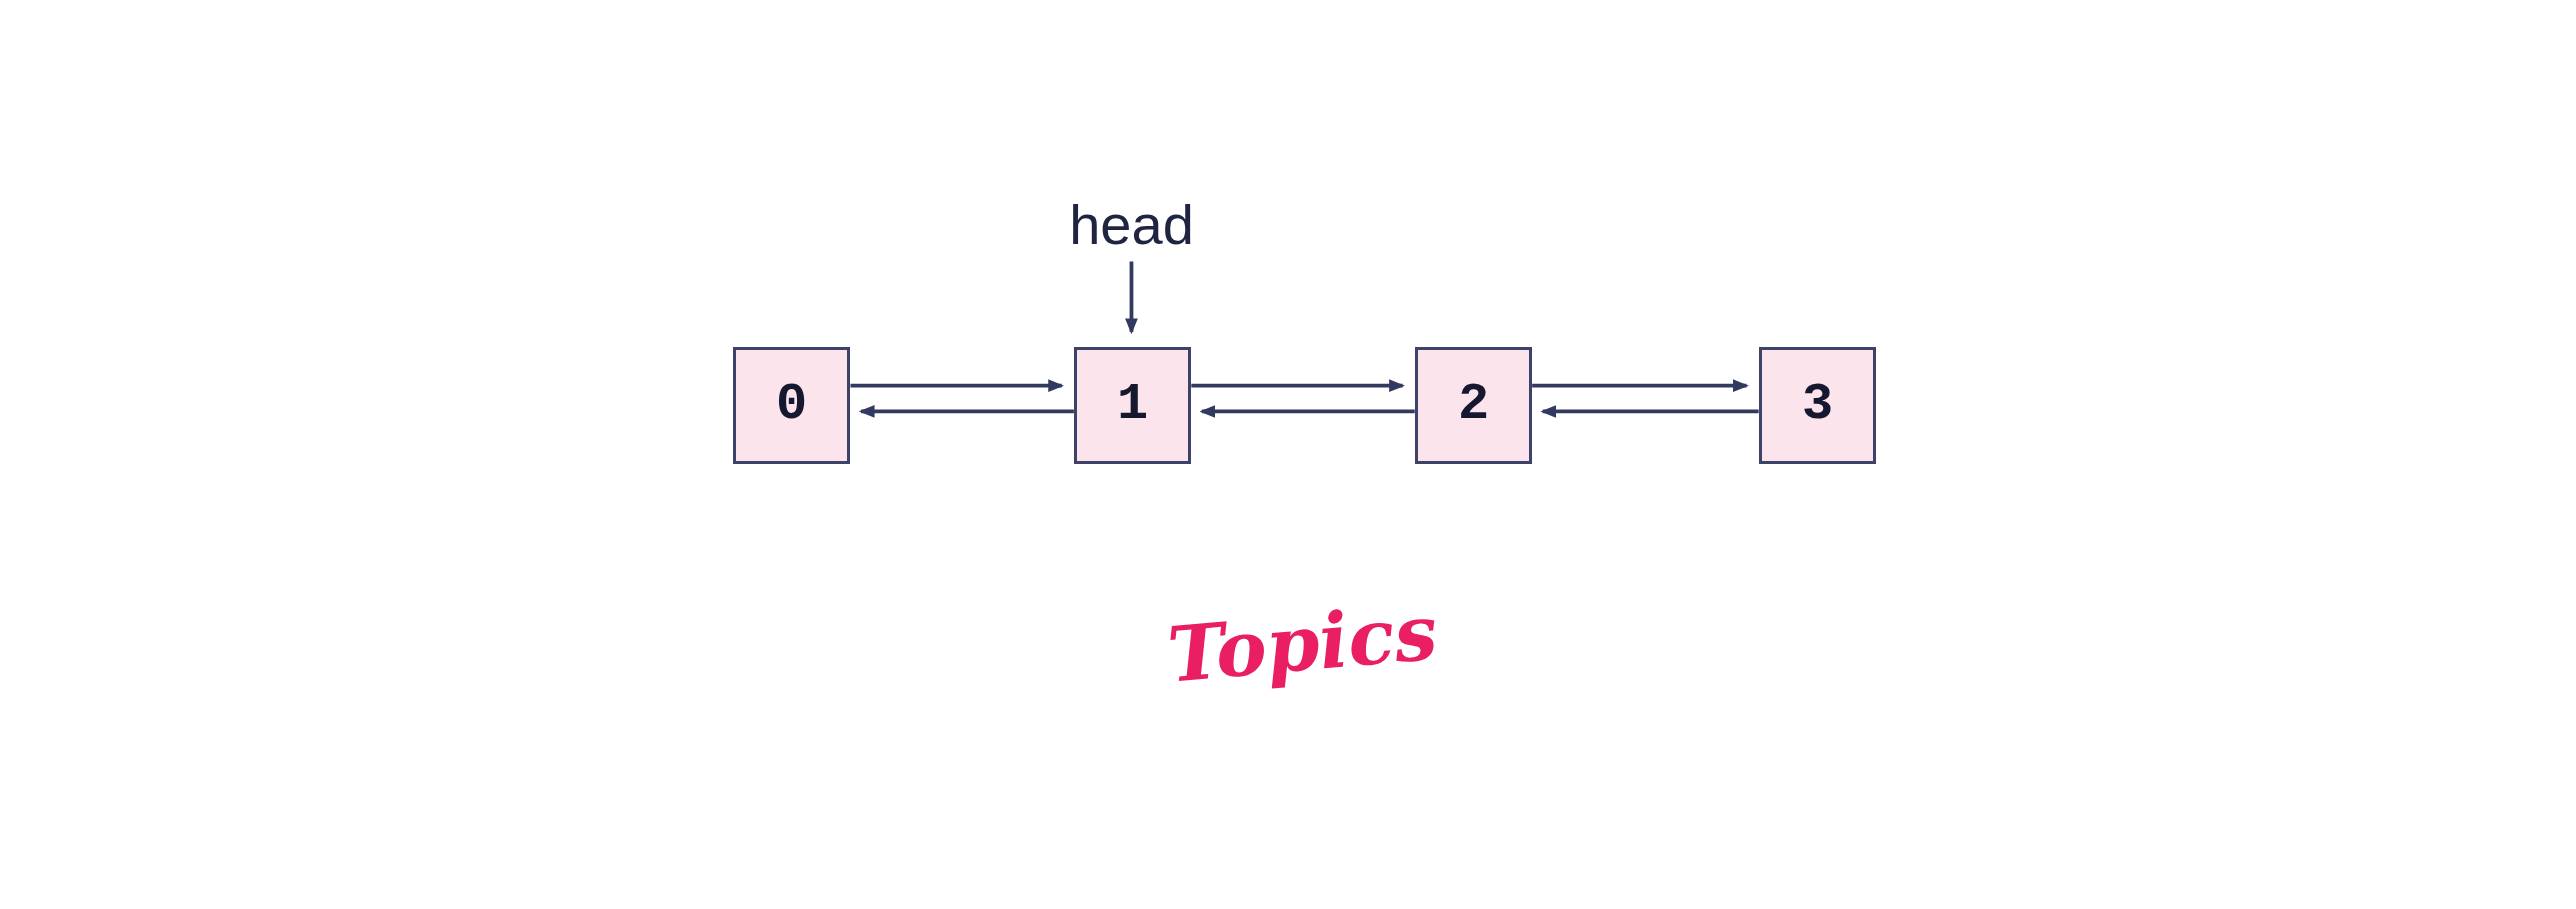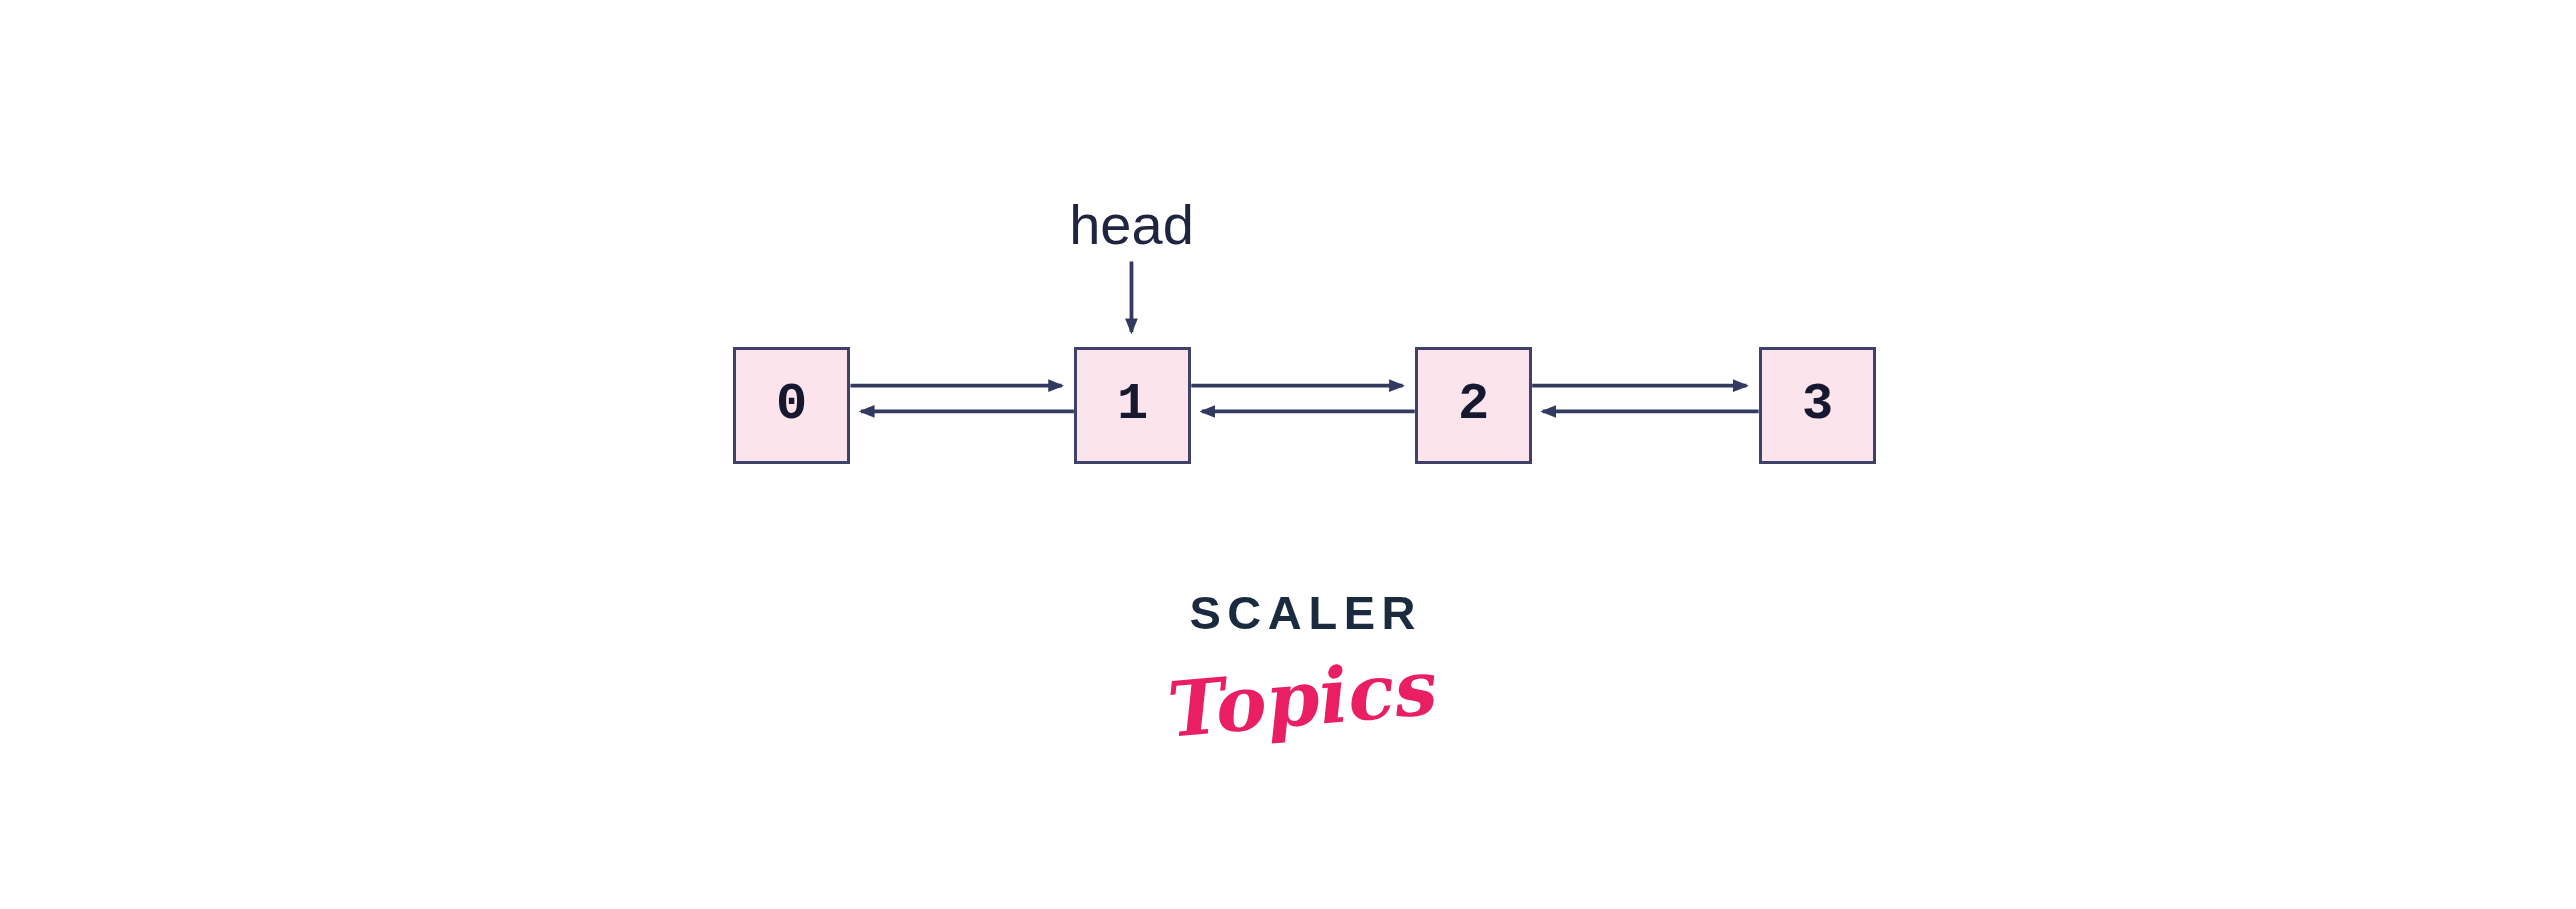--- a/index.html
+++ b/index.html
@@ -116,18 +116,17 @@
     <span class="value">1</span>
   </div>
   <div class="node node-2">
     <span class="value">2</span>
   </div>
   <div class="node node-3">
     <span class="value">3</span>
   </div>
 
   <div class="logo">
-    <div class="wordmark">SCALER</div>
     <div class="script">Topics</div>
   </div>
 
 </div>
 
 
 </body></html>

